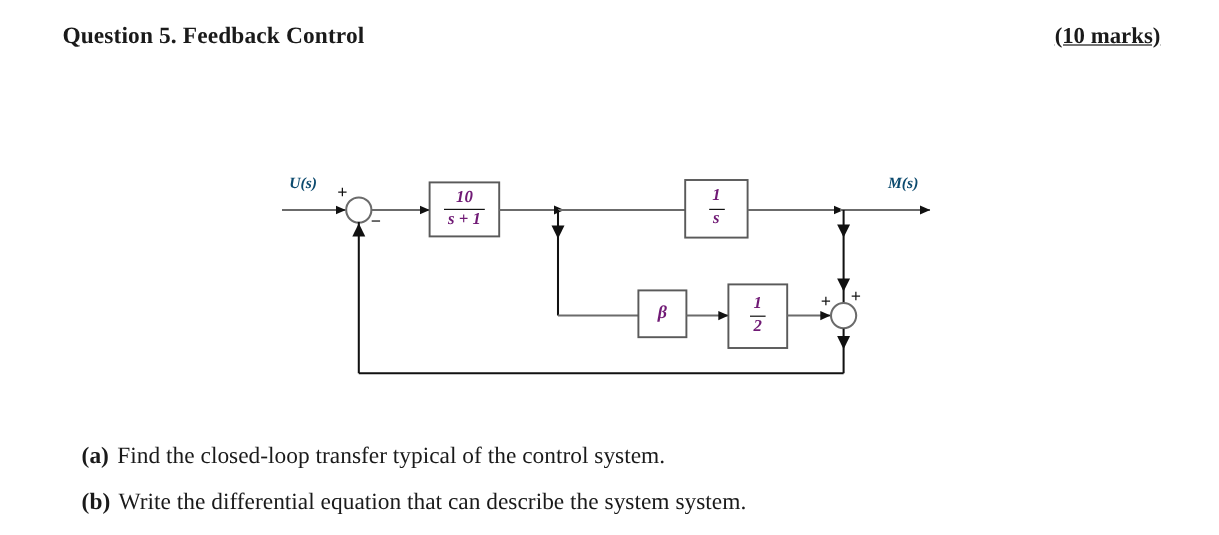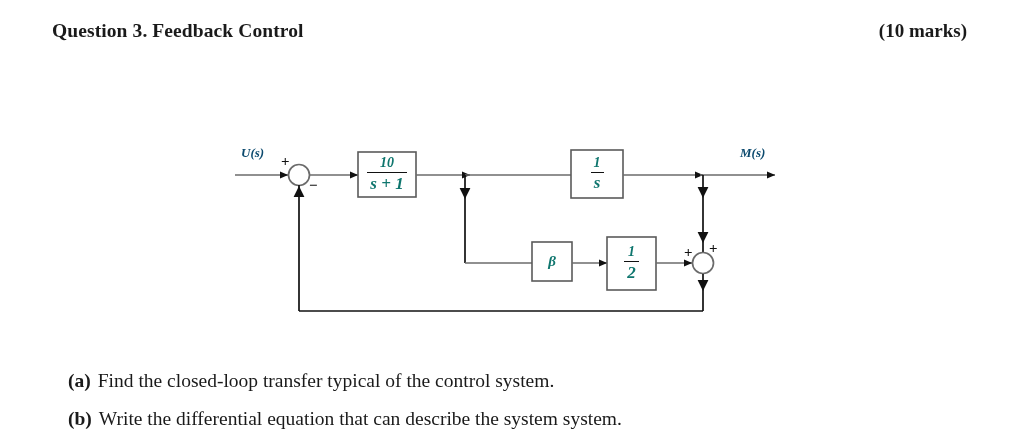--- a/index.html
+++ b/index.html
@@ -33,20 +33,21 @@
   .q-title {
     font-size: 19.5px;
     font-weight: bold;
     letter-spacing: 0.1px;
     white-space: nowrap;
   }
   .q-marks {
     font-size: 19px;
     font-weight: bold;
     white-space: nowrap;
+    text-decoration: underline;
   }
 
   
   .intro {
     position: absolute;
     left: 52px;
     top: 63px;
     width: 920px;
     font-size: 19.5px;
     line-height: 26px;
@@ -68,21 +69,21 @@
     display: block;
   }
 
   
   .blk-label {
     position: absolute;
     text-align: center;
     font-family: "Liberation Serif", "DejaVu Serif", serif;
     font-weight: bold;
     font-style: italic;
-    color: #0f766e;
+    color: #701a75;
     line-height: 1;
     user-select: none;
   }
   .frac {
     display: inline-block;
     text-align: center;
     line-height: 1.05;
   }
   .frac .num {
     display: block;
@@ -90,21 +91,21 @@
     padding: 0 3px;
   }
   .frac .bar {
     display: block;
     height: 0;
     border-top: 1.6px solid #111;
     margin: 1.5px 0 1.5px 0;
   }
   .frac .den {
     display: block;
-    font-size: 17px;
+    font-size: 14px;
     padding: 0 3px;
   }
   .plain-label {
     font-size: 15px;
   }
 
   .io-label {
     position: absolute;
     font-family: "Liberation Serif", "DejaVu Serif", serif;
     font-style: italic;
@@ -137,21 +138,21 @@
   }
   .subq-a { top: 368px; }
   .subq-b { top: 406px; }
 </style>
 </head>
 <body>
 
 <div class="page">
 
   <div class="header-row">
-    <div class="q-title">Question 3. Feedback Control</div>
+    <div class="q-title">Question 5. Feedback Control</div>
     <div class="q-marks">(10 marks)</div>
   </div>
 
 
   <div class="diagram">
 
     <svg width="1016" height="205" viewBox="0 0 1016 205" xmlns="http://www.w3.org/2000/svg">
       <defs>
         <marker id="arrHead" markerWidth="9" markerHeight="9" refX="8.4" refY="4.5" orient="auto" markerUnits="userSpaceOnUse">
           <path d="M0,0.7 L8.6,4.5 L0,8.3 z" fill="#111"></path>

